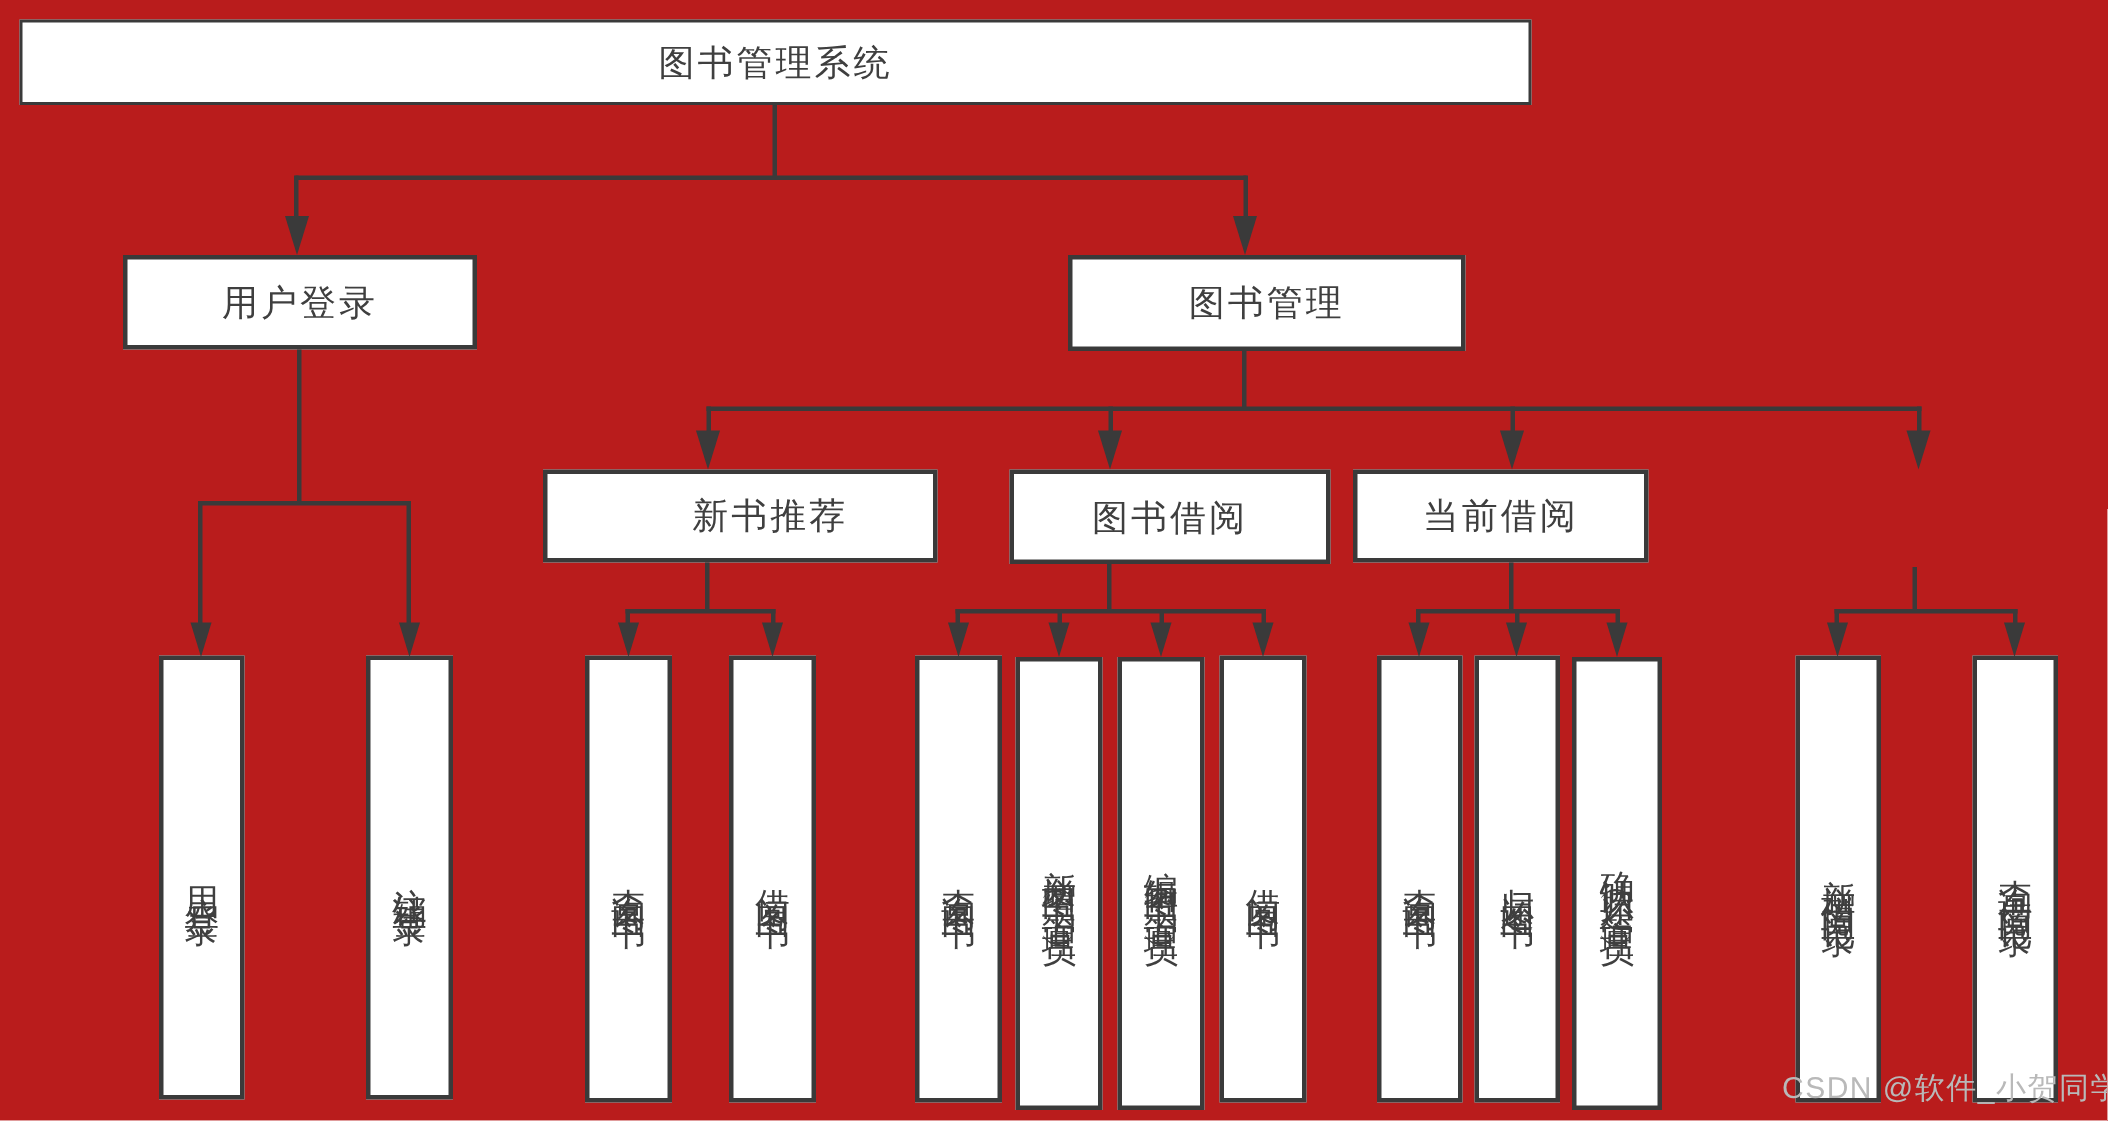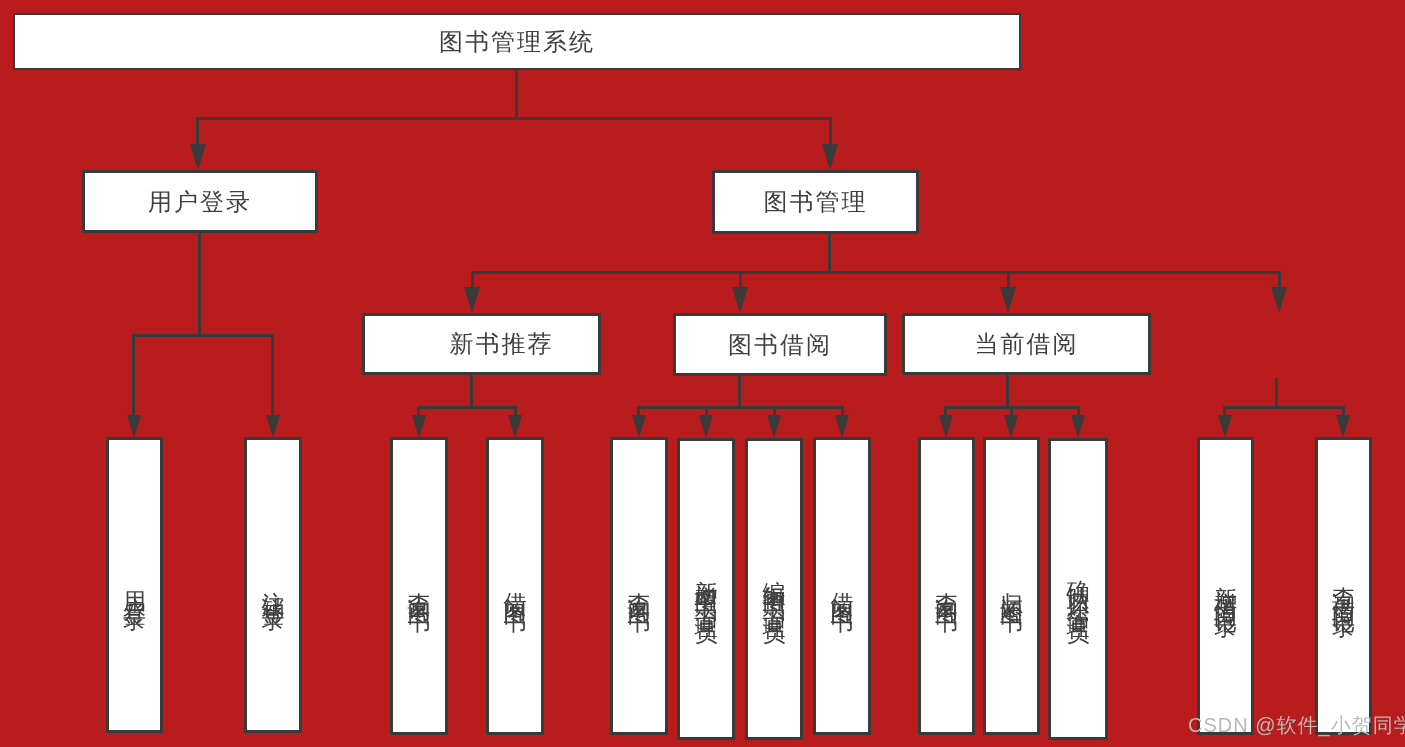--- a/index.html
+++ b/index.html
@@ -45,33 +45,33 @@
 <div class="canvas">
 
   <div class="node root" style="left:13px; top:13px; width:1008px; height:57px;">
     <span>图书管理系统</span>
   </div>
 
   <div class="node" style="left:82px; top:170px; width:236px; height:63px;">
     <span>用户登录</span>
   </div>
 
-  <div class="node" style="left:712px; top:170px; width:207px; height:64px;">
+  <div class="node" style="left:712px; top:170px; width:265px; height:64px;">
     <span>图书管理</span>
   </div>
 
-  <div class="node" style="left:362px; top:313px; width:239px; height:62px;padding-left:40px;">
+  <div class="node" style="left:362px; top:313px; width:263px; height:62px;padding-left:40px;">
     <span>新书推荐</span>
   </div>
 
   <div class="node" style="left:633px; top:313px; width:214px; height:63px;margin-left:40px;">
     <span>图书借阅</span>
   </div>
 
-  <div class="node" style="left:902px; top:313px; width:249px; height:62px;">
+  <div class="node" style="left:902px; top:313px; width:197px; height:62px;">
     <span>当前借阅</span>
   </div>
 
 
   <div class="leaf" style="left:106px; top:437px; width:57px; height:296px;">
     <span class="vtext">用户登录</span>
   </div>
   <div class="leaf" style="left:244px; top:437px; width:58px; height:296px;">
     <span class="vtext">注销登录</span>
   </div>

